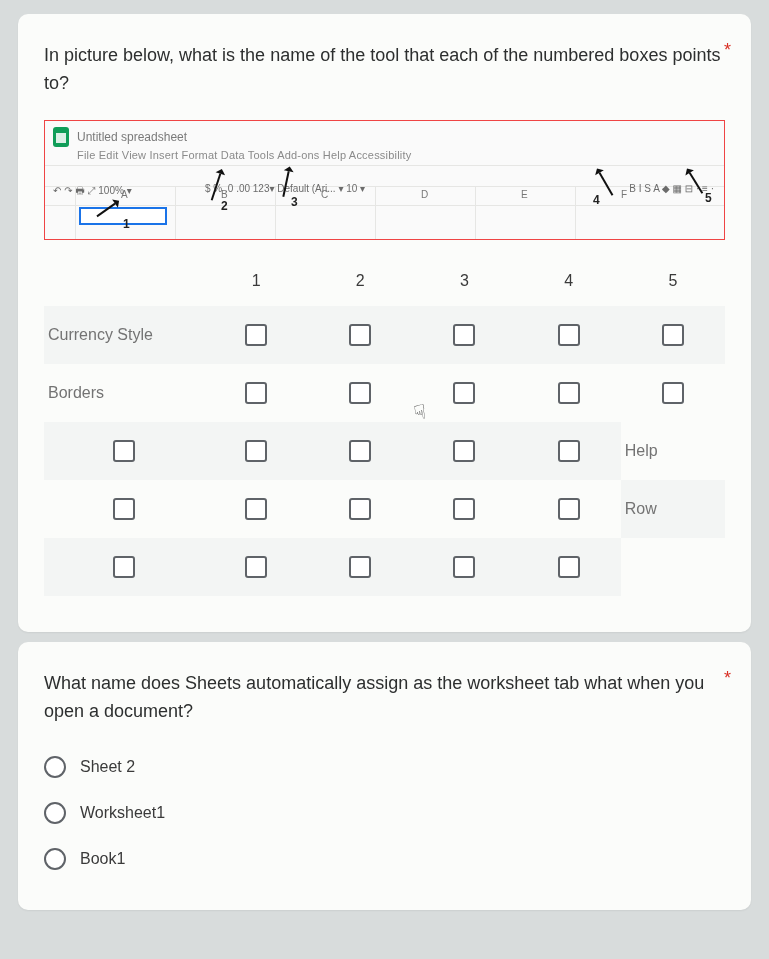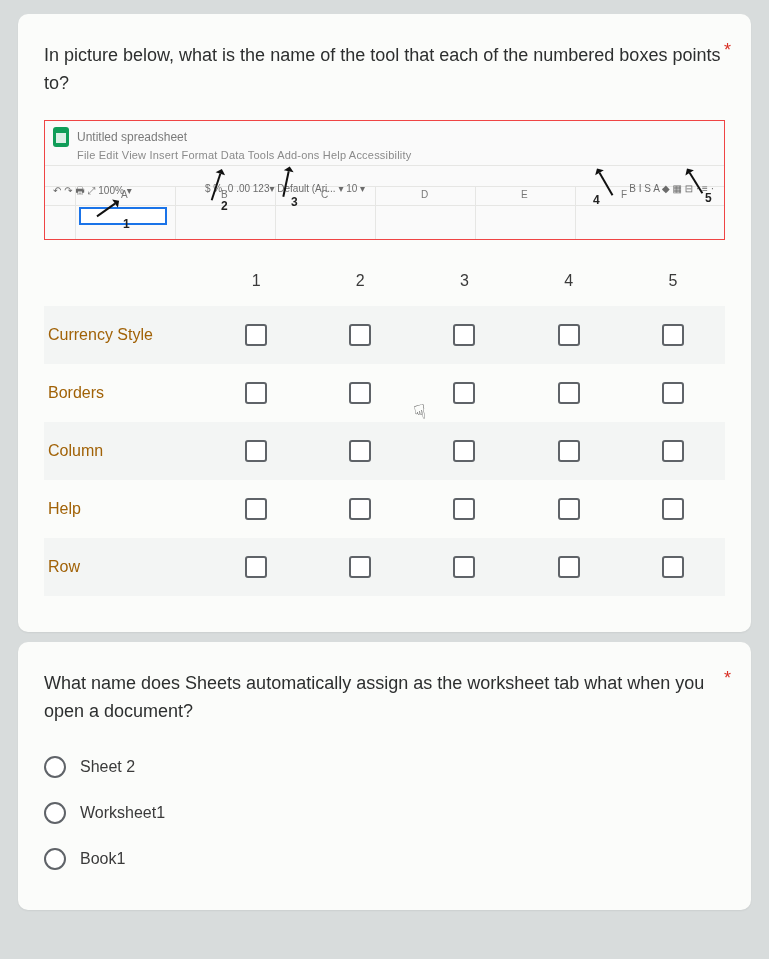--- a/index.html
+++ b/index.html
@@ -47,21 +47,21 @@
   .anno{position:absolute;font-weight:700;font-size:12px;color:#222;}
   .arrow{position:absolute;width:2px;background:#111;}
   .arrow:before{content:"";position:absolute;left:-4px;top:-2px;border:5px solid transparent;border-bottom-color:#111;transform:translateY(-8px);}
   .grid-answers {
     margin-top: 22px;
     display: grid;
     grid-template-columns: 160px repeat(5, 1fr);
     row-gap: 0;
   }
   .hdr-cell { text-align:center; font-size:16px; color:#3a3a3a; padding:10px 0 16px; }
-  .label-cell { font-size:16px; color:#a16207; padding:20px 4px; display:flex; align-items:center; }
+  .label-cell { font-size:16px; color:#737373; padding:20px 4px; display:flex; align-items:center; }
   .cb-cell { display:flex; align-items:center; justify-content:center; padding:18px 0; }
   .row-bg { background:#f3f5f4; }
   .checkbox {
     width:22px; height:22px; border:2px solid #5f6368; border-radius:3px; background:#fff;
   }
   .radio-row { display:flex; align-items:center; gap:14px; padding:12px 0; }
   .radio {
     width:22px; height:22px; border:2px solid #5f6368; border-radius:50%; background:#fff;
   }
   .radio-label { font-size:16px; color:#3a3a3a; }
@@ -149,21 +149,20 @@
     <div class="cb-cell">
         <div class="checkbox"></div>
       </div>
     <div class="cb-cell">
         <div class="checkbox"></div>
       </div>
     <div class="cb-cell">
         <div class="checkbox"></div>
       </div>
 
-    <div class="label-cell row-bg">Column</div>
     <div class="cb-cell row-bg">
         <div class="checkbox"></div>
       </div>
     <div class="cb-cell row-bg">
         <div class="checkbox"></div>
       </div>
     <div class="cb-cell row-bg">
         <div class="checkbox"></div>
       </div>
     <div class="cb-cell row-bg">

